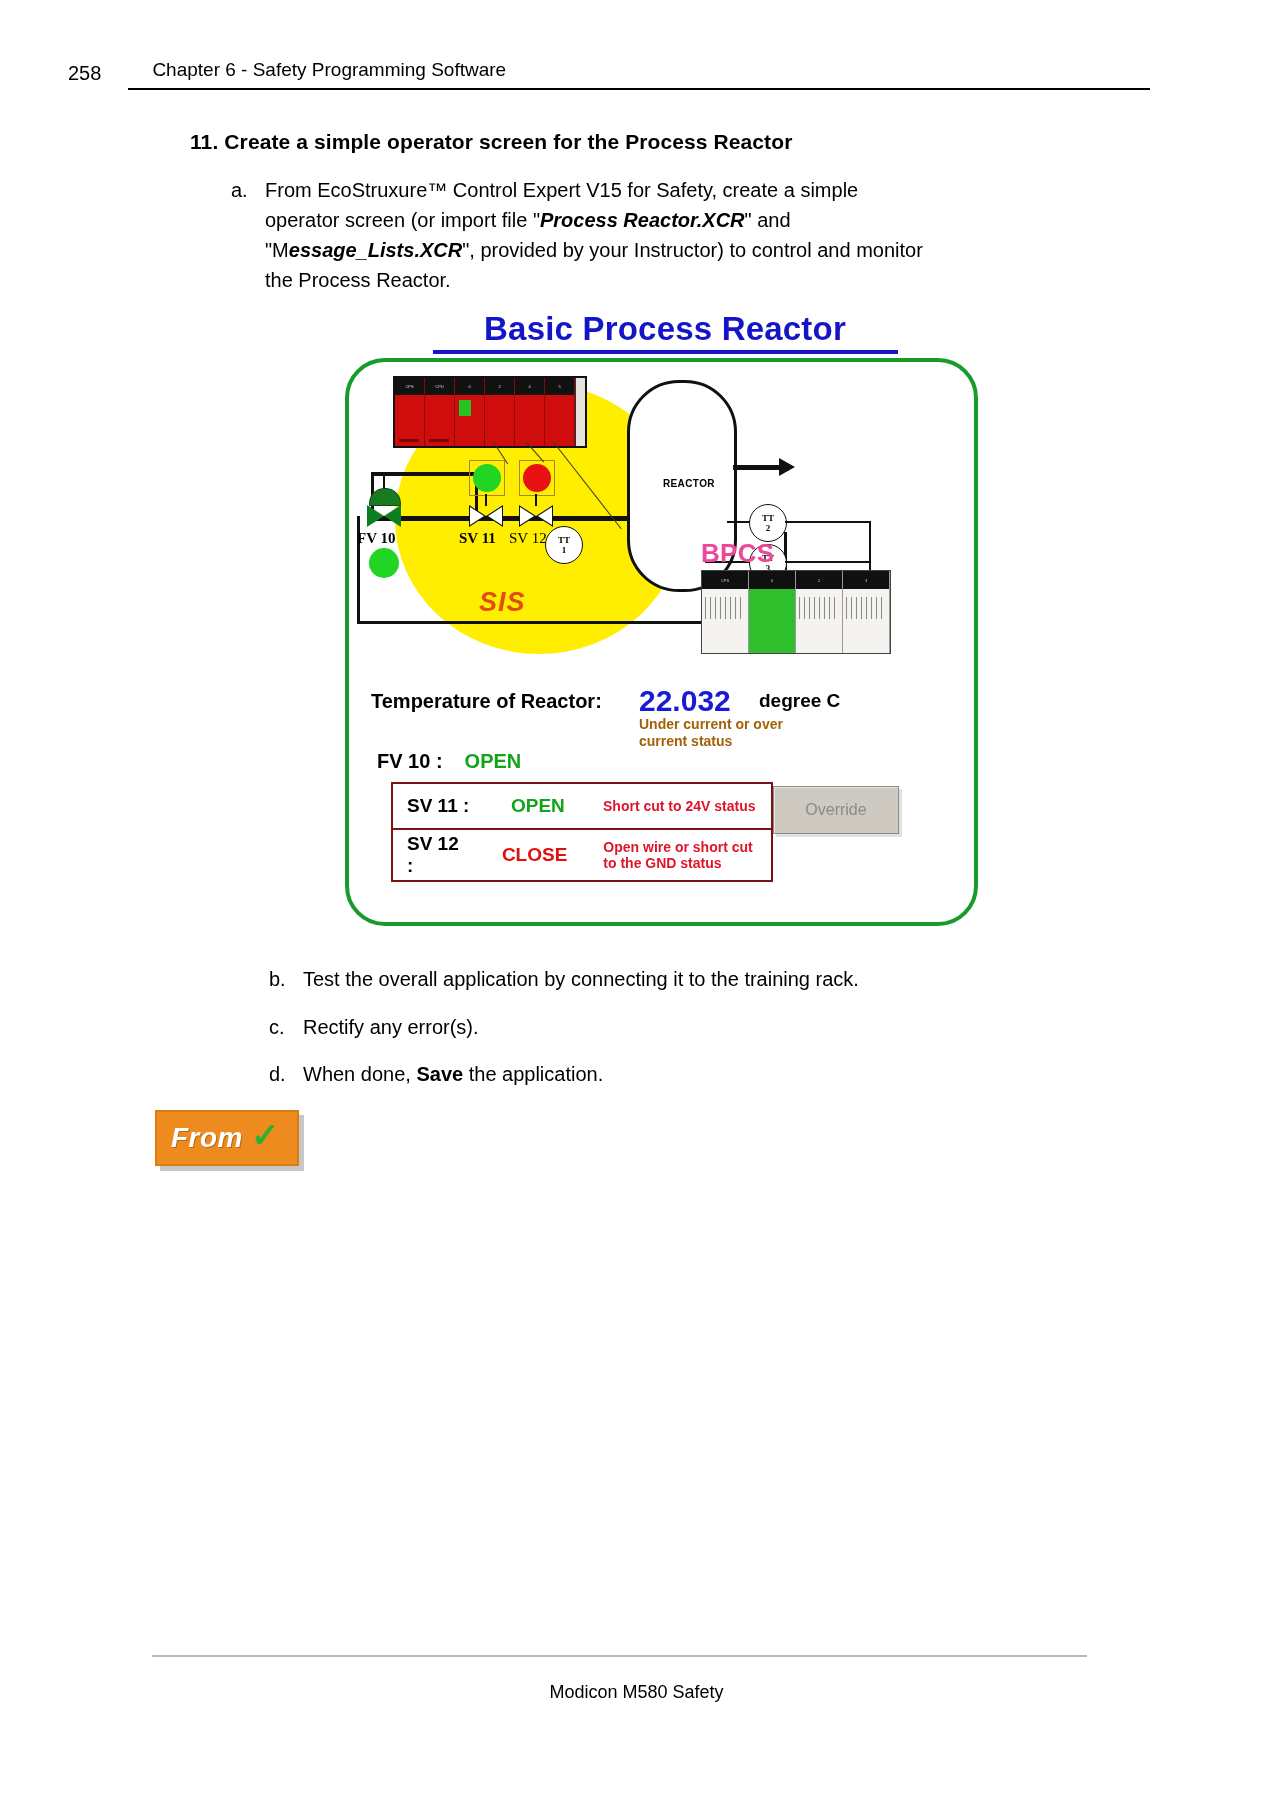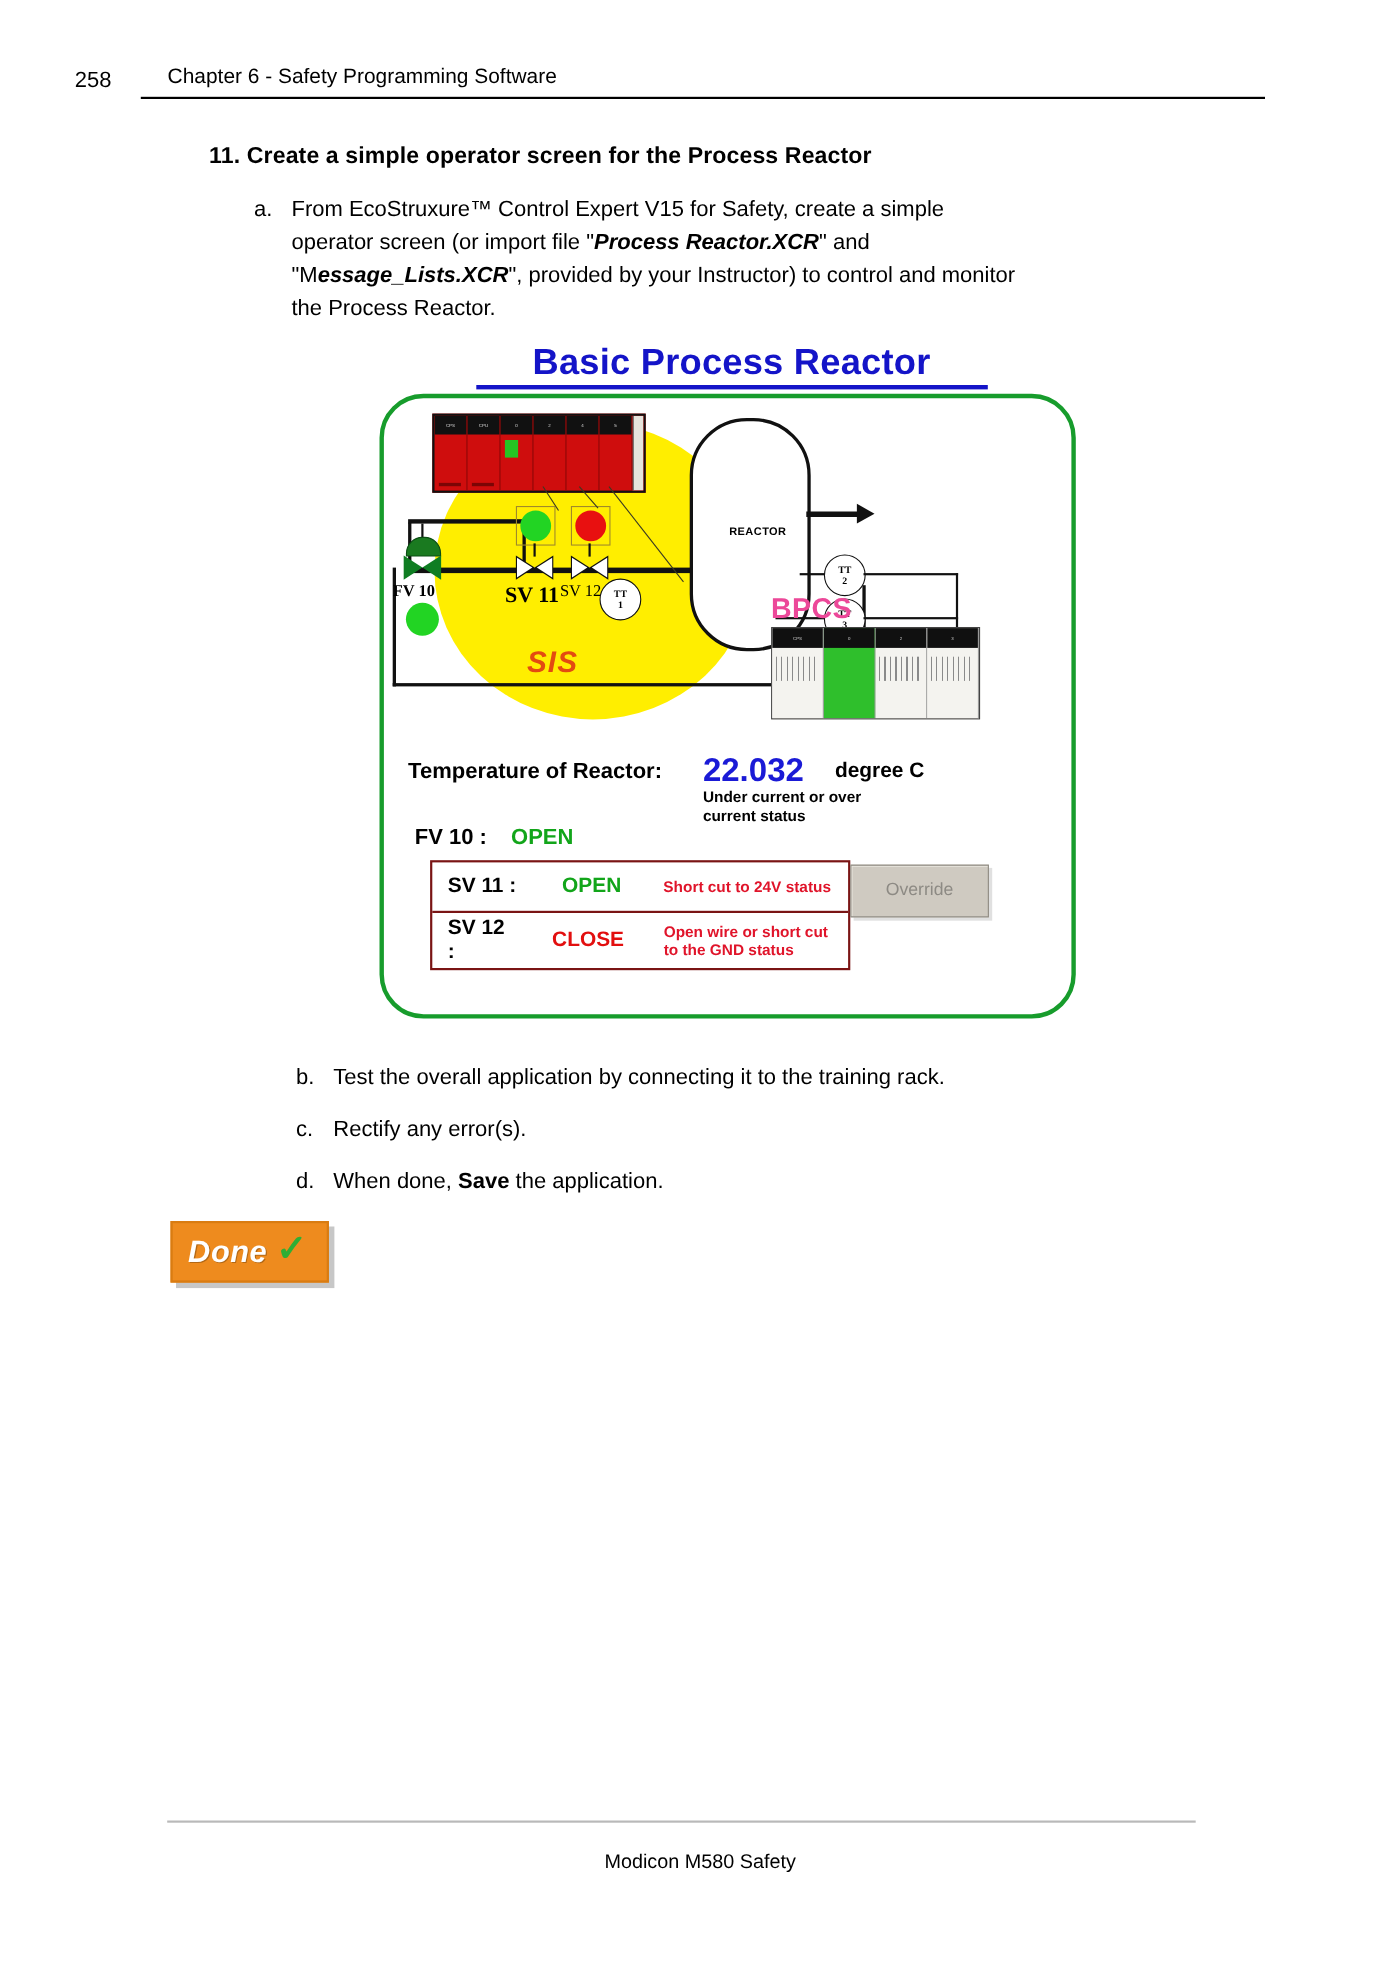--- a/index.html
+++ b/index.html
@@ -170,21 +170,21 @@
     position:absolute;left:20px;top:126px;width:30px;height:16px;
     background:#1a7a20;border-radius:15px 15px 0 0;border:1px solid #0a4d12;
   }
   .fv10-stem{position:absolute;left:34px;top:114px;width:2px;height:14px;background:#111;}
   .label-fv10{position:absolute;left:8px;top:168px;font-family:"Liberation Serif",serif;
     font-size:15px;font-weight:bold;}
 
   .sv11-valve{left:120px;top:143px;}
   .sv12-valve{left:170px;top:143px;}
   .label-sv11{position:absolute;left:110px;top:168px;font-family:"Liberation Serif",serif;
-    font-size:20px;font-weight:bold;}
+    font-size:15px;font-weight:bold;}
   .label-sv12{position:absolute;left:160px;top:168px;font-family:"Liberation Serif",serif;
     font-size:15px;font-weight:normal;}
 
   .lamp-box{position:absolute;width:34px;height:34px;border:1px solid #a08a2a;background:transparent;}
   .lamp{position:absolute;left:3px;top:3px;width:28px;height:28px;border-radius:50%;}
   .lamp.green{background:#22d423;}
   .lamp.red{background:#e81010;}
   .lamp-sv11{left:120px;top:98px;}
   .lamp-sv12{left:170px;top:98px;}
   .lamp-stem-11{position:absolute;left:136px;top:132px;width:2px;height:12px;background:#111;}
@@ -222,21 +222,21 @@
   .tt-right-2{position:absolute;left:436px;top:159px;width:86px;height:2px;background:#111;}
   .tt-right-3{position:absolute;left:436px;top:199px;width:86px;height:2px;background:#111;}
   .tt-right-v{position:absolute;left:520px;top:159px;width:2px;height:52px;background:#111;}
 
   
   .temp-row{position:absolute;left:22px;top:328px;width:580px;}
   .temp-label{position:absolute;left:0;top:0;font-size:20px;font-weight:bold;}
   .temp-value{position:absolute;left:268px;top:-6px;color:#1a1ad6;font-size:30px;font-weight:bold;}
   .temp-unit{position:absolute;left:388px;top:0;font-size:19px;font-weight:bold;}
   .ann-red{
-    position:absolute;color:#000000;font-size:14px;font-weight:bold;line-height:17px;
+    position:absolute;color:#a16207;font-size:14px;font-weight:bold;line-height:17px;
   }
   .ann-current{left:268px;top:26px;width:180px;}
 
   .fv-row{position:absolute;left:28px;top:388px;font-size:20px;font-weight:bold;}
   .fv-row .st-open{color:#12a51a;margin-left:22px;}
 
   .status-table{
     position:absolute;left:22px;top:420px;width:378px;border:2px solid #7a1414;margin-left:20px;
   }
   .status-table .srow{
@@ -439,20 +439,20 @@
     <span class="marker">c.</span>
     <span>Rectify any error(s).</span>
   </div>
 
   <div class="item-row item-d">
     <span class="marker">d.</span>
     <span>When done, </span><span class="b-strong">Save</span><span> the application.</span>
   </div>
 
   <div class="done-badge">
-    <span class="done-text">Done</span>
+    <span class="done-text">From</span>
     <span class="check">✓</span>
   </div>
 
   <div class="footer-rule"></div>
   <div class="footer-text">Modicon M580 Safety</div>
 
 </div>
 
 </body></html>

